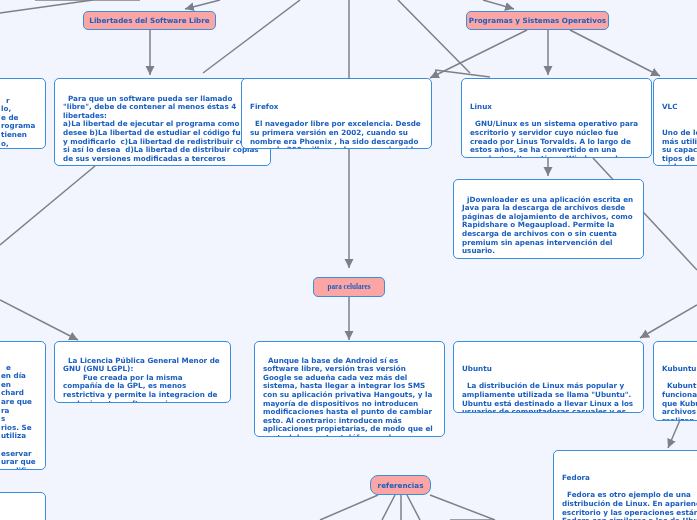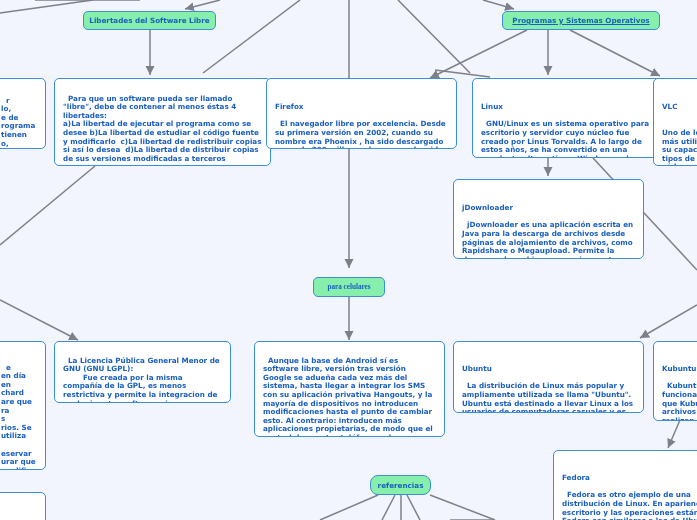--- a/index.html
+++ b/index.html
@@ -10,21 +10,21 @@
   }
   svg.edges { position:absolute; left:0; top:0; width:697px; height:520px; pointer-events:none; }
   .node {
     position:absolute; box-sizing:border-box;
     background:#ffffff; border:1.5px solid #3a8ee0; border-radius:5px;
     color:#1a5fc0; font-weight:bold; font-size:7.2px; line-height:8.6px;
     padding:6px 8px 6px 8px; overflow:hidden; white-space:pre-wrap;
   }
   .topic {
     position:absolute; box-sizing:border-box;
-    background:#86efac; border:1.5px solid #3a8ee0; border-radius:5px;
+    background:#fca5a5; border:1.5px solid #3a8ee0; border-radius:5px;
     color:#1a5fc0; font-weight:bold; font-size:7.2px;
     display:flex; align-items:center; justify-content:center; text-align:center;
   }
   .title { display:block; }
 </style>
 </head>
 <body>
 
 <svg class="edges" viewBox="0 0 697 520">
   <defs>
@@ -65,64 +65,63 @@
     <line x1="395" y1="495" x2="382" y2="520"></line>
     <line x1="401" y1="495" x2="401" y2="520"></line>
     <line x1="407" y1="495" x2="420" y2="520"></line>
     <line x1="430" y1="495" x2="495" y2="520"></line>
     <line x1="450" y1="520" x2="495" y2="520"></line>
   </g>
 </svg>
 
 <div class="topic" style="left:83px;top:11px;width:133px;height:19px;">Libertades del Software Libre</div>
 
-<div class="topic" style="left:502px;top:11px;width:158px;height:19px;text-decoration:underline;">Programas y Sistemas Operativos</div>
+<div class="topic" style="left:466px;top:11px;width:143px;height:19px;">Programas y Sistemas Operativos</div>
 
 <div class="topic" style="left:313px;top:277px;width:72px;height:20px;font-family:Liberation Serif, serif;">para celulares</div>
 
 <div class="topic" style="left:370px;top:475px;width:61px;height:20px;border-radius:8px;">referencias</div>
 
 <div class="node" style="left:-60px;top:78px;width:106px;height:71px;padding-top:9px;padding-left:60px;">
   <span>r
 lo,
 e de
 rograma
 tienen
 o,</span>
 </div>
 
 <div class="node" style="left:54px;top:78px;width:217px;height:88px;padding-top:7px;">
   <span>Para que un software pueda ser llamado "libre", debe de contener al menos éstas 4 libertades:
 a)La libertad de ejecutar el programa como se desee b)La libertad de estudiar el código fuente y modificarlo  c)La libertad de redistribuir copias si así lo desea  d)La libertad de distribuir copias de sus versiones modificadas a terceros</span>
 </div>
 
-<div class="node" style="left:266px;top:78px;width:191px;height:71px;padding-top:7px;">
+<div class="node" style="left:241px;top:78px;width:191px;height:71px;padding-top:7px;">
   <span class="title">Firefox</span>
   <span>El navegador libre por excelencia. Desde su primera versión en 2002, cuando su nombre era Phoenix , ha sido descargado cerca de 300 millones de veces, y ha sido galardonado con numerosos premios y galardones.</span>
 </div>
 
-<div class="node" style="left:472px;top:78px;width:191px;height:80px;padding-top:7px;">
+<div class="node" style="left:461px;top:78px;width:191px;height:80px;padding-top:7px;">
   <span class="title">Linux</span>
   <span>GNU/Linux es un sistema operativo para escritorio y servidor cuyo núcleo fue creado por Linus Torvalds. A lo largo de estos años, se ha convertido en una excelente alternativa a Windows, y ha conseguido el apoyo de numerosas empresas y administraciones públicas.</span>
 </div>
 
 <div class="node" style="left:653px;top:78px;width:80px;height:88px;padding-top:7px;">
   <span class="title">VLC</span>
   <span>
 Uno de lo
 más utiliz
 su capaci
 tipos de a
 códecs, y
 como GO
 integrado</span>
 </div>
 
 <div class="node" style="left:453px;top:179px;width:191px;height:80px;padding-top:7px;">
-  <span class="title">jDownloader</span>
   <span>jDownloader es una aplicación escrita en Java para la descarga de archivos desde páginas de alojamiento de archivos, como Rapidshare o Megaupload. Permite la descarga de archivos con o sin cuenta premium sin apenas intervención del usuario.</span>
 </div>
 
 <div class="node" style="left:-60px;top:341px;width:106px;height:129px;padding-top:13px;padding-left:60px;">
   <span>e
 en día en
 chard
 are que
 ra
 s

